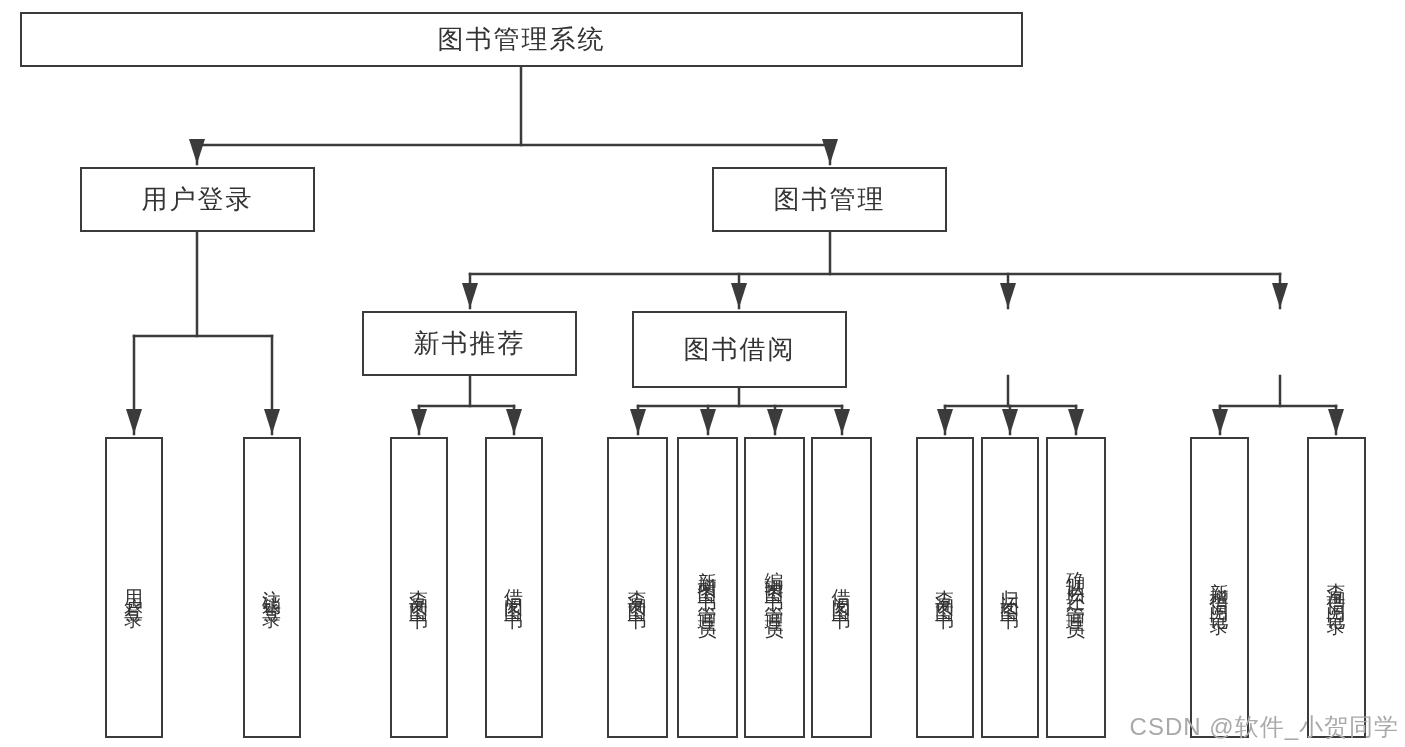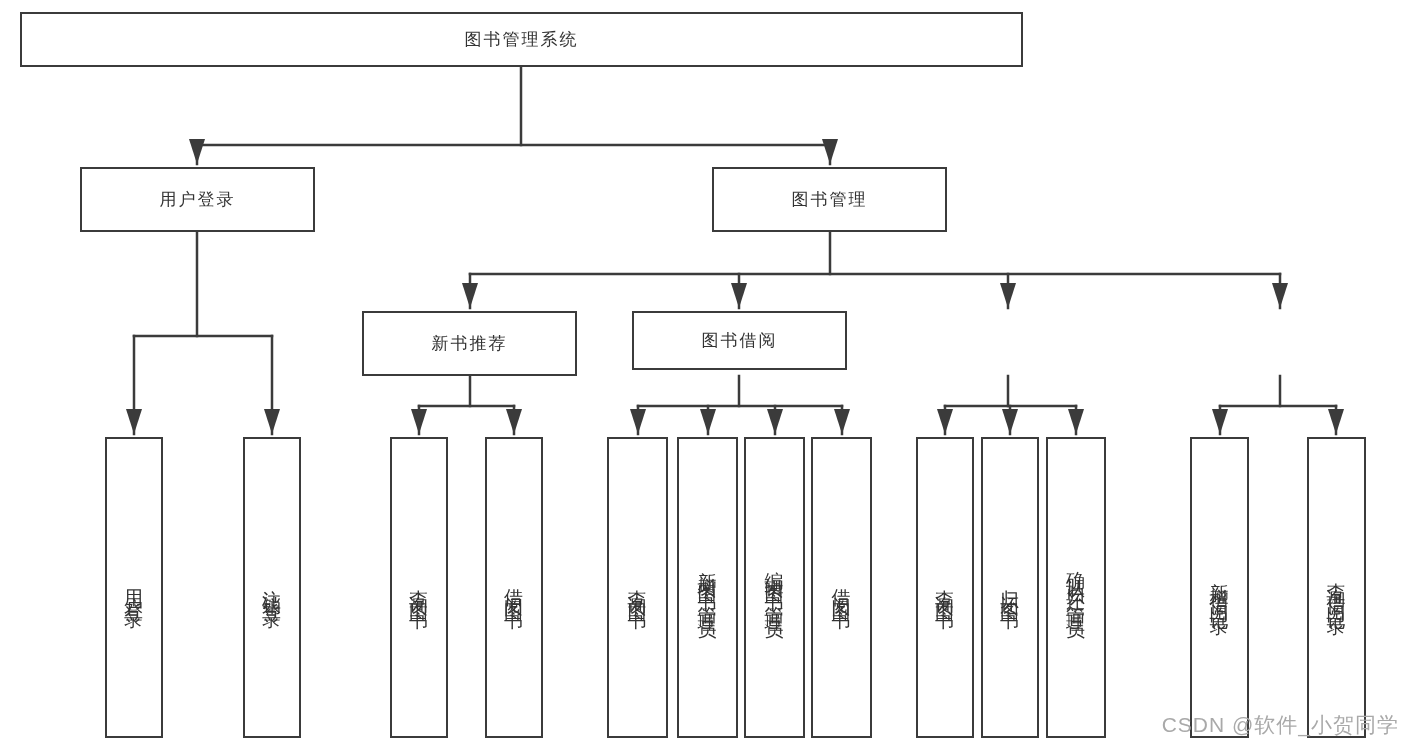--- a/index.html
+++ b/index.html
@@ -26,38 +26,38 @@
     position: absolute;
     box-sizing: border-box;
     background: #ffffff;
     border: 2.5px solid #3b3b3b;
     display: flex;
     align-items: center;
     justify-content: center;
     color: #333333;
   }
   .box.h .lbl {
-    font-size: 17px;
+    font-size: 26px;
     letter-spacing: 2px;
     white-space: nowrap;
   }
   .box.v {
     writing-mode: vertical-rl;
   }
   .box.v .lbl {
     writing-mode: vertical-rl;
     font-size: 19px;
     letter-spacing: 7px;
     line-height: 1;
   }
   .watermark {
     position: absolute;
     top: 711px;
     right: 6px;
-    font-size: 21px;
+    font-size: 24px;
     letter-spacing: 1px;
     color: #a9a9a9;
     white-space: nowrap;
     z-index: 5;
   }
 </style>
 </head>
 <body>
 
 <div class="stage">
@@ -117,21 +117,21 @@
   <div class="box h" style="left:80px;top:167px;width:235px;height:65px">
     <span class="lbl">用户登录</span>
   </div>
   <div class="box h" style="left:362px;top:311px;width:215px;height:65px">
     <span class="lbl">新书推荐</span>
   </div>
 
   <div class="box h" style="left:712px;top:167px;width:235px;height:65px">
     <span class="lbl">图书管理</span>
   </div>
-  <div class="box h" style="left:632px;top:311px;width:215px;height:59px">
+  <div class="box h" style="left:632px;top:311px;width:215px;height:77px">
     <span class="lbl">图书借阅</span>
   </div>
 
   <div class="box v" style="left:105px;top:437px;width:58px;height:301px">
     <span class="lbl">用户登录</span>
   </div>
   <div class="box v" style="left:243px;top:437px;width:58px;height:301px">
     <span class="lbl">注销登录</span>
   </div>
 

